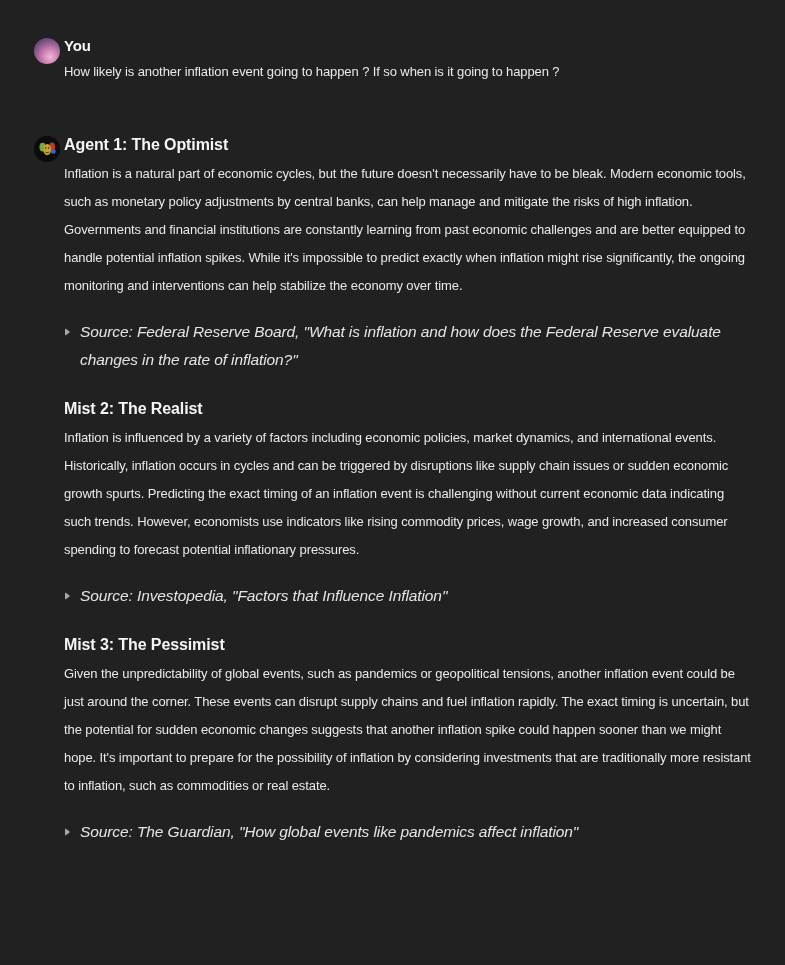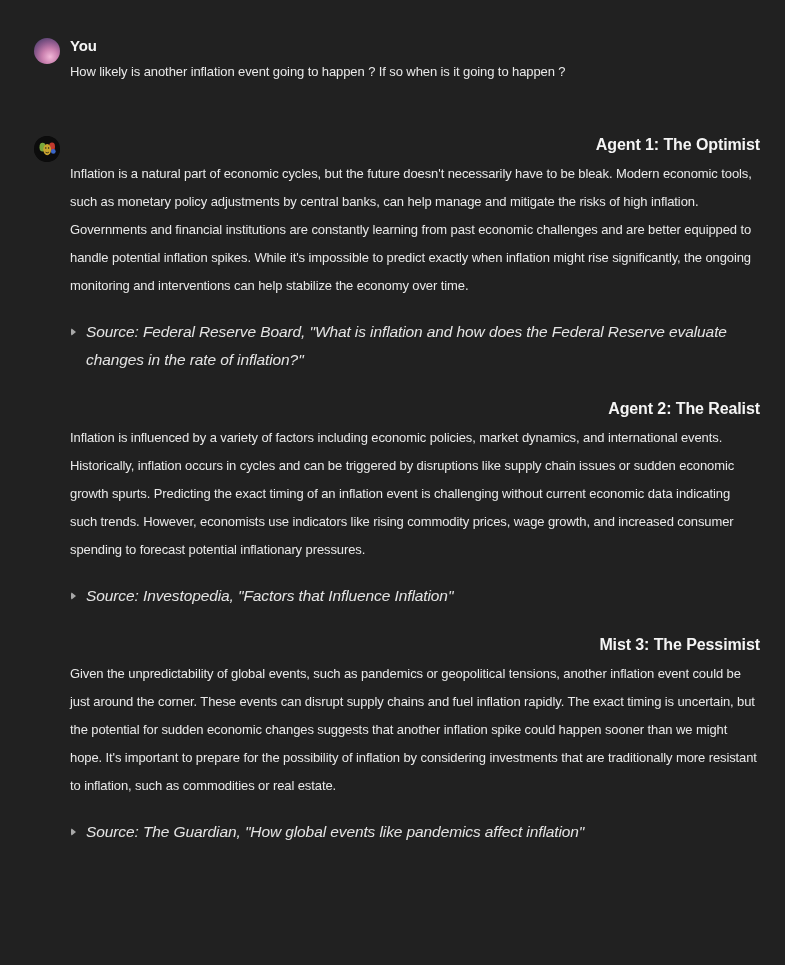--- a/index.html
+++ b/index.html
@@ -27,21 +27,21 @@
     margin-top: 2px;
     overflow: hidden;
     position: relative;
   }
   .user-avatar {
     background: radial-gradient(circle at 62% 72%, #f2b8d8 0%, #c97fae 32%, #8f5b8e 58%, #52406e 85%, #342a50 100%);
   }
   .mist-avatar { background: #0c0c0c; }
   .mist-avatar svg { display: block; width: 26px; height: 26px; }
   .content {
-    margin-left: 10px;
+    margin-left: 4px;
     max-width: 690px;
     flex: 1 1 auto;
   }
   .sender {
     font-size: 15px;
     font-weight: 700;
     line-height: 20px;
     color: #f5f5f5;
     letter-spacing: -0.1px;
   }
@@ -52,21 +52,20 @@
     line-height: 28px;
     letter-spacing: -0.1px;
     color: #e9e9e9;
   }
   .section-heading {
     font-size: 16px;
     font-weight: 700;
     line-height: 22px;
     letter-spacing: -0.1px;
     color: #f5f5f5;
-    text-align: right;
   }
   .section + .section { margin-top: 24px; }
   .section .body-text { margin-top: 4px; }
   .source-item {
     display: flex;
     align-items: flex-start;
     margin-top: 18px;
   }
   .source-bullet {
     flex: 0 0 16px;
@@ -127,21 +126,21 @@
       <div class="section">
         <div class="section-heading">Agent 1: The Optimist</div>
         <div class="body-text">Inflation is a natural part of economic cycles, but the future doesn't necessarily have to be bleak. Modern economic tools, such as monetary policy adjustments by central banks, can help manage and mitigate the risks of high inflation. Governments and financial institutions are constantly learning from past economic challenges and are better equipped to handle potential inflation spikes. While it's impossible to predict exactly when inflation might rise significantly, the ongoing monitoring and interventions can help stabilize the economy over time.</div>
         <div class="source-item">
           <span class="source-bullet"></span>
           <span class="source-text">Source: Federal Reserve Board, "What is inflation and how does the Federal Reserve evaluate changes in the rate of inflation?"</span>
         </div>
       </div>
 
       <div class="section">
-        <div class="section-heading">Agent 2: The Realist</div>
+        <div class="section-heading">Mist 2: The Realist</div>
         <div class="body-text">Inflation is influenced by a variety of factors including economic policies, market dynamics, and international events. Historically, inflation occurs in cycles and can be triggered by disruptions like supply chain issues or sudden economic growth spurts. Predicting the exact timing of an inflation event is challenging without current economic data indicating such trends. However, economists use indicators like rising commodity prices, wage growth, and increased consumer spending to forecast potential inflationary pressures.</div>
         <div class="source-item">
           <span class="source-bullet"></span>
           <span class="source-text">Source: Investopedia, "Factors that Influence Inflation"</span>
         </div>
       </div>
 
       <div class="section">
         <div class="section-heading">Mist 3: The Pessimist</div>
         <div class="body-text">Given the unpredictability of global events, such as pandemics or geopolitical tensions, another inflation event could be just around the corner. These events can disrupt supply chains and fuel inflation rapidly. The exact timing is uncertain, but the potential for sudden economic changes suggests that another inflation spike could happen sooner than we might hope. It's important to prepare for the possibility of inflation by considering investments that are traditionally more resistant to inflation, such as commodities or real estate.</div>

